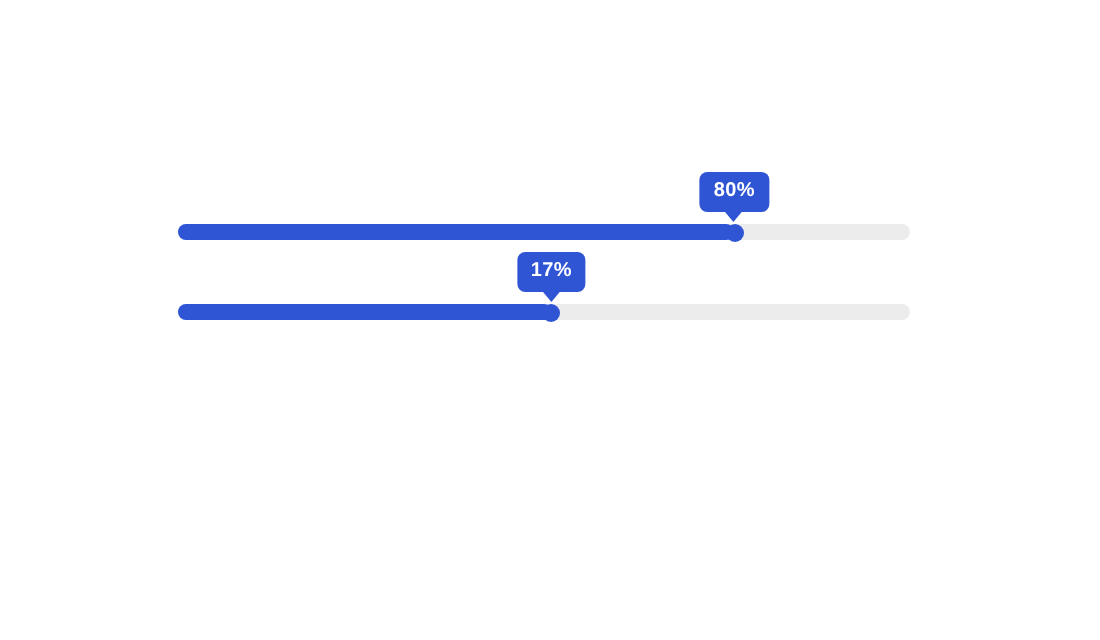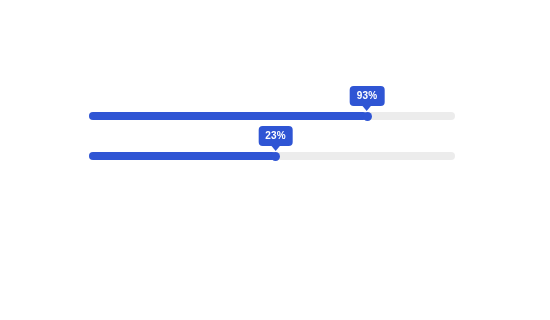--- a/index.html
+++ b/index.html
@@ -87,26 +87,26 @@
 
 <div class="stage">
 
   <div class="slider-group">
 
     <div class="slider-row">
       <div class="slider-track">
         <div class="slider-fill" style="width:76%"></div>
         <div class="slider-thumb" style="left:76%"></div>
       </div>
-      <div class="slider-tooltip" style="left:76%"><span>93%</span></div>
+      <div class="slider-tooltip" style="left:76%"><span>80%</span></div>
     </div>
 
     <div class="slider-row">
       <div class="slider-track">
         <div class="slider-fill" style="width:51%"></div>
         <div class="slider-thumb" style="left:51%"></div>
       </div>
-      <div class="slider-tooltip" style="left:51%"><span>23%</span></div>
+      <div class="slider-tooltip" style="left:51%"><span>17%</span></div>
     </div>
 
 
   </div>
 </div>
 
 </body></html>

